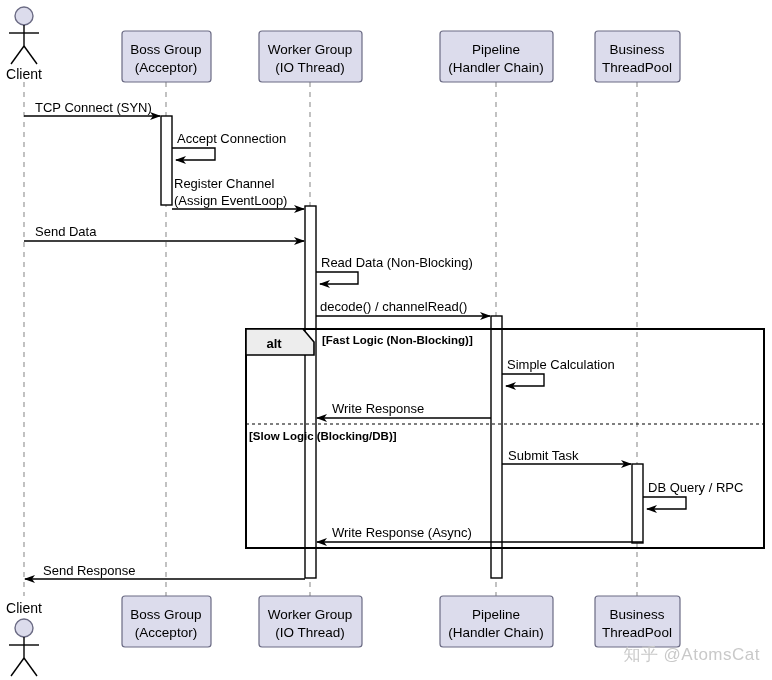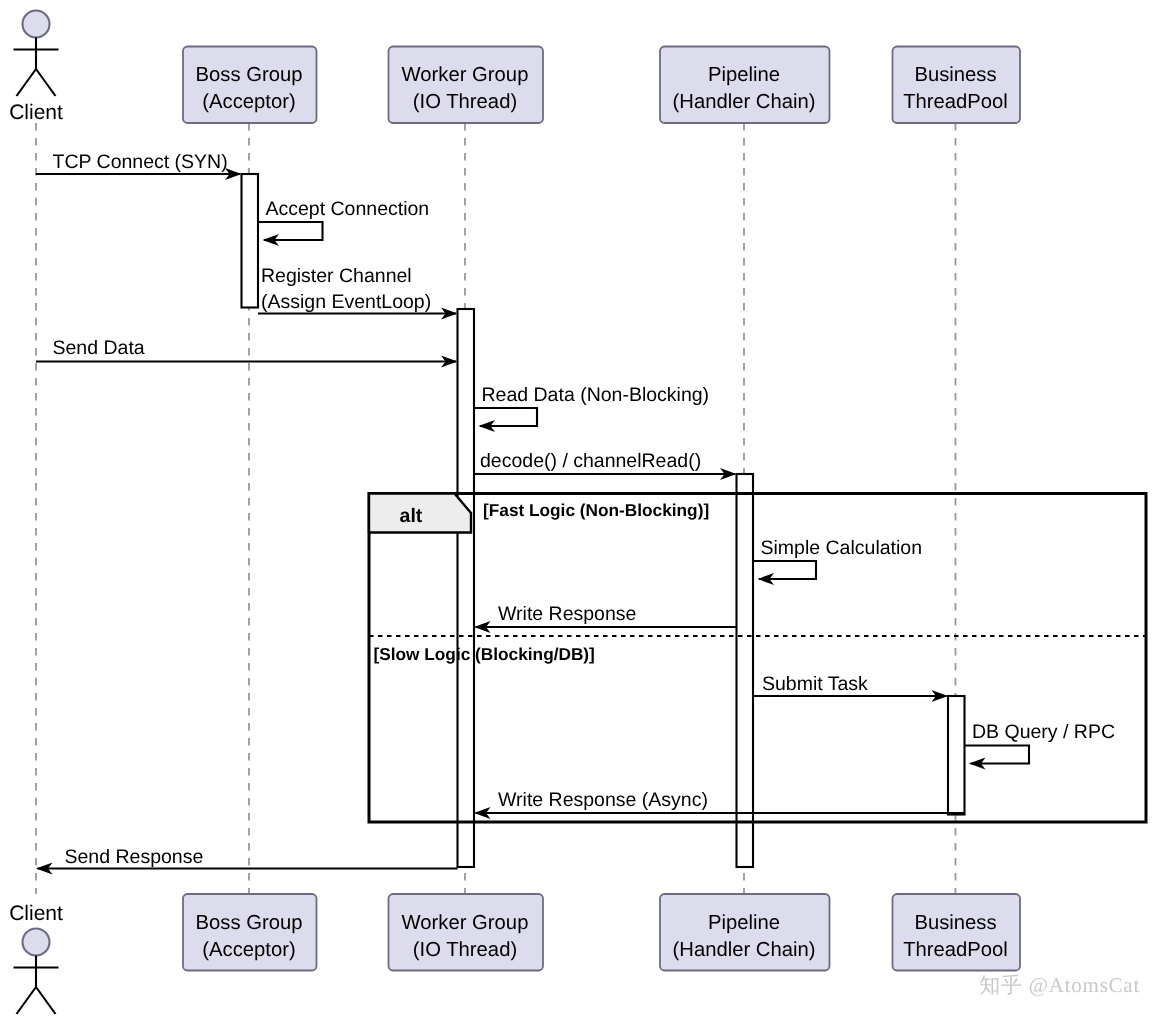--- a/index.html
+++ b/index.html
@@ -98,22 +98,22 @@
   }
   .frame-guard {
     font-size: 11.5px;
     font-weight: bold;
     text-anchor: start;
   }
   .watermark {
     position: absolute;
     right: 12px;
     bottom: 14px;
-    font-family: Liberation Serif, serif;
-    font-size: 14px;
+    font-family: Liberation Sans, sans-serif;
+    font-size: 17px;
     color: #c9c9c9;
     letter-spacing: 0.5px;
     user-select: none;
   }
 </style>
 </head>
 <body>
 
 <div id="diagram-root">
   <svg class="seq" viewBox="0 0 772 680" xmlns="http://www.w3.org/2000/svg">

